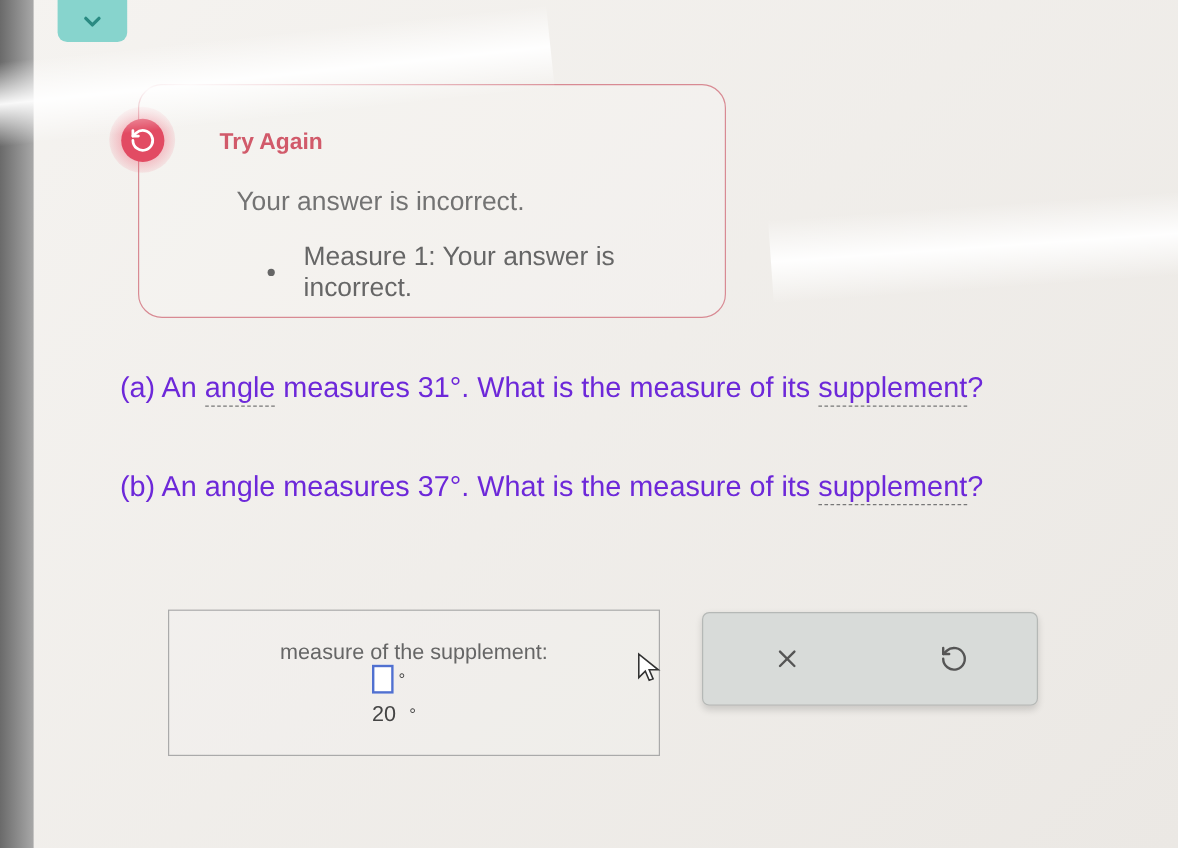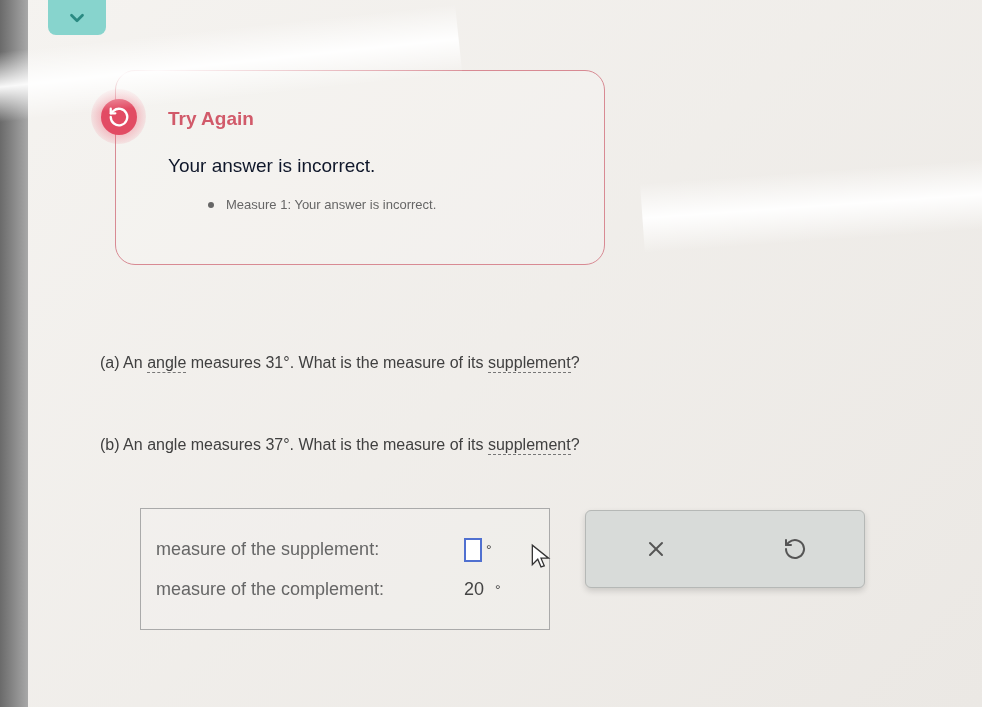--- a/index.html
+++ b/index.html
@@ -47,21 +47,21 @@
       pointer-events: none;
     }
     .feedback-box {
       position: absolute;
       left: 115px;
       top: 70px;
       width: 490px;
       height: 195px;
       border: 1px solid #d88a93;
       border-radius: 20px;
-      padding: 25px 22px;
+      padding: 25px 37px;
       background: rgba(255,255,255,0.15);
     }
     .feedback-icon-wrap {
       position: absolute;
       left: -25px;
       top: 18px;
       width: 55px;
       height: 55px;
       display:flex; align-items:center; justify-content:center;
     }
@@ -82,41 +82,40 @@
     }
     .try-again {
       color: #d15a6a;
       font-weight: bold;
       font-size: 19px;
       margin-left: 30px;
       margin-top: 12px;
     }
     .incorrect-main {
       margin-top: 25px;
-      margin-left: 30px;
-      color: #0f172a;
-      font-size: 19px;
+      margin-left: 44px;
+      color: #737373;
+      font-size: 22px;
     }
     .incorrect-bullet {
       margin-top: 20px;
       margin-left: 70px;
       color: #666;
-      font-size: 13px;
-      display: flex;
-      align-items: center;
-      gap: 12px;
+      font-size: 22px;
+      display: flex;
+      align-items: center;
+      gap: 24px;
     }
     .bullet-dot {
       width: 6px; height: 6px; background:#666; border-radius:50%; flex:none;
     }
     .question {
       position: absolute;
-      font-size: 16px;
-      color: #404040;
-      margin-top: 44px;
+      font-size: 24px;
+      color: #6d28d9;
     }
     .q-a { left: 100px; top: 310px; }
     .q-b { left: 100px; top: 392px; }
     .link-underline {
       border-bottom: 1px dashed #777;
       padding-bottom: 1px;
     }
     .answer-box {
       position: absolute;
       left: 140px;
@@ -128,20 +127,21 @@
       padding: 20px 15px;
       display: flex;
       flex-direction: column;
       justify-content: space-around;
     }
     .answer-row {
       display: flex;
       align-items: center;
       font-size: 18px;
       color: #666;
+      flex-direction: column;
     }
     .answer-label { flex: 1; }
     .answer-value {
       width: 70px;
       text-align: left;
       color: #444;
       display:flex; align-items:center; gap:2px;
     }
     .input-placeholder {
       display: inline-block;
@@ -218,21 +218,20 @@
 
 <div class="answer-box">
   <div class="answer-row">
     <span class="answer-label">measure of the supplement:</span>
     <span class="answer-value">
       <span class="input-placeholder"></span>
         <span class="degree-sym">°</span>
     </span>
   </div>
   <div class="answer-row">
-    <span class="answer-label">measure of the complement:</span>
     <span class="answer-value">
       <span>20</span>&nbsp;<span class="degree-sym">°</span>
     </span>
   </div>
 </div>
 
 <div class="controls-box">
   <div class="ctrl-btn">
     <svg width="24" height="24" viewBox="0 0 24 24" fill="none" stroke="#555" stroke-width="2" stroke-linecap="round">
         <line x1="6" y1="6" x2="18" y2="18"></line>

